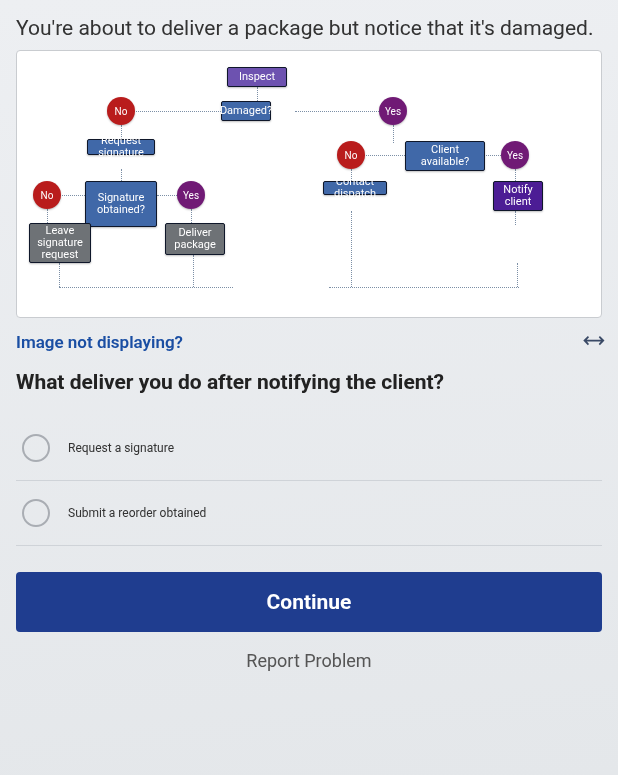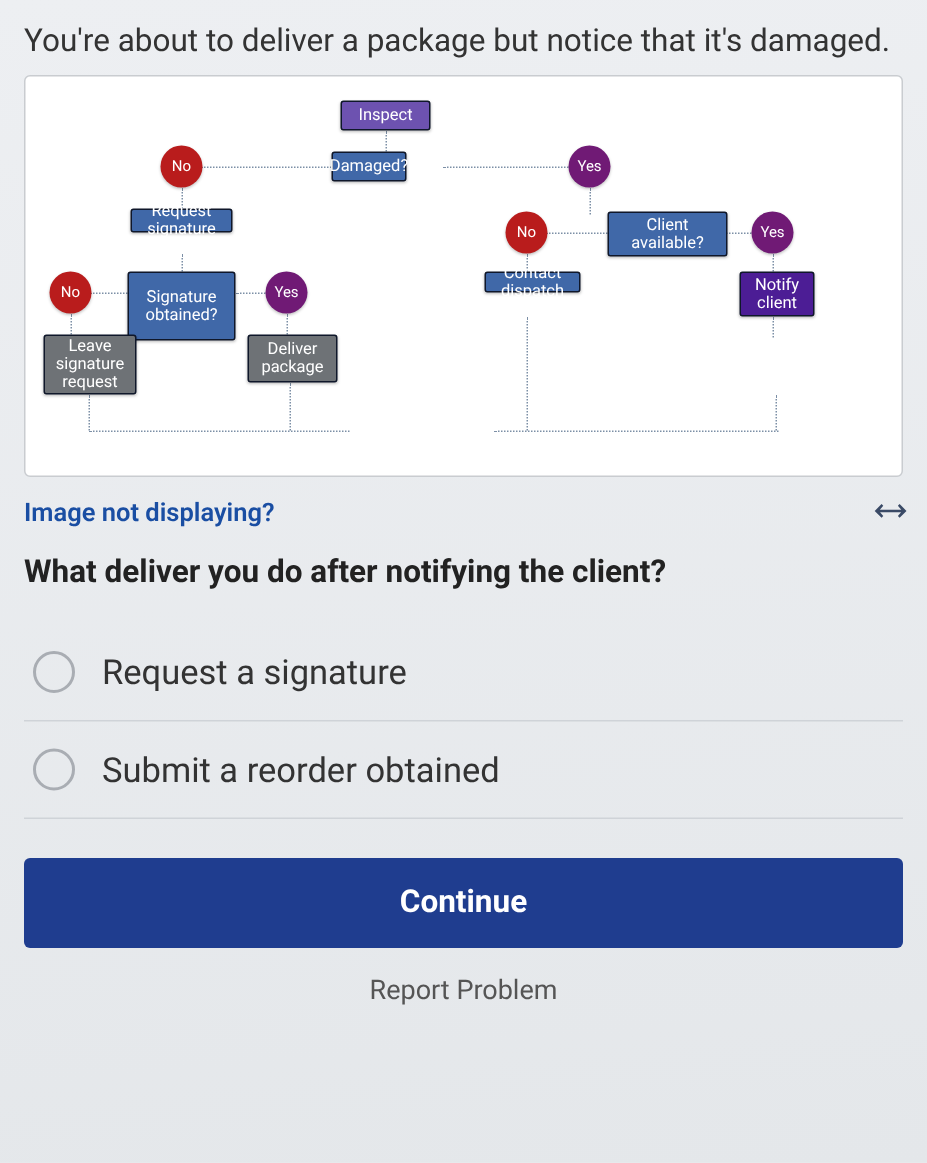--- a/index.html
+++ b/index.html
@@ -16,21 +16,21 @@
 .cno{background:#b91c1c}
 .cyes{background:#701a75}
 .line-h{position:absolute;border-top:1px dotted #7c8fa6;z-index:1}
 .line-v{position:absolute;border-left:1px dotted #7c8fa6;z-index:1}
 .img-link{color:#1a4ea3;font-size:17px;font-weight:600;margin:10px 0 4px 0;display:flex;justify-content:space-between;align-items:flex-end}
 .expand-ic{font-size:20px;color:#3a4a66;transform:rotate(45deg)}
 .question{font-size:21px;font-weight:700;color:#222;margin:18px 0 22px 0}
 .option-row{display:flex;align-items:center;border-bottom:1px solid #cfd3d8;padding:18px 6px 18px 6px;cursor:pointer}
 .option-row:first-of-type{border-top:1px solid #cfd3d8}
 .radio-outer{width:24px;height:24px;border:2px solid #a9adb3;border-radius:50%;margin-right:18px;flex-shrink:0}
-.option-label{font-size:23px;color:#333}
+.option-label{font-size:12px;color:#333}
 .continue-btn{background:#1f3d8f;color:#fff;font-size:21px;font-weight:700;text-align:center;padding:18px;border-radius:4px;margin:26px 0 10px 0;cursor:pointer}
 .report{color:#555;font-size:18px;text-align:center;padding:8px 0 2px 0}
 </style>
 </head>
 <body>
 
 <div class="page">
 
   <div class="scenario-text">You're about to deliver a package but notice that it's damaged.</div>
 

